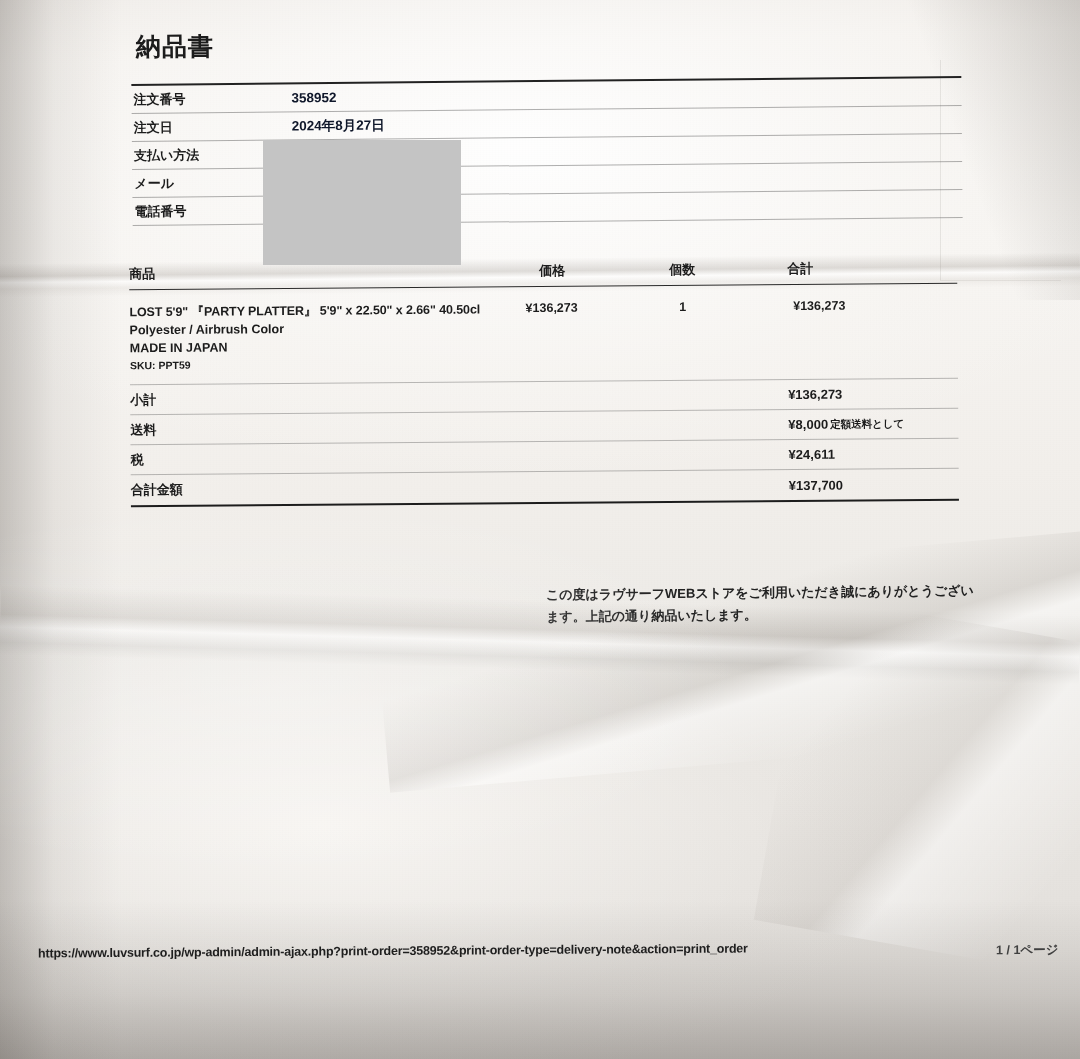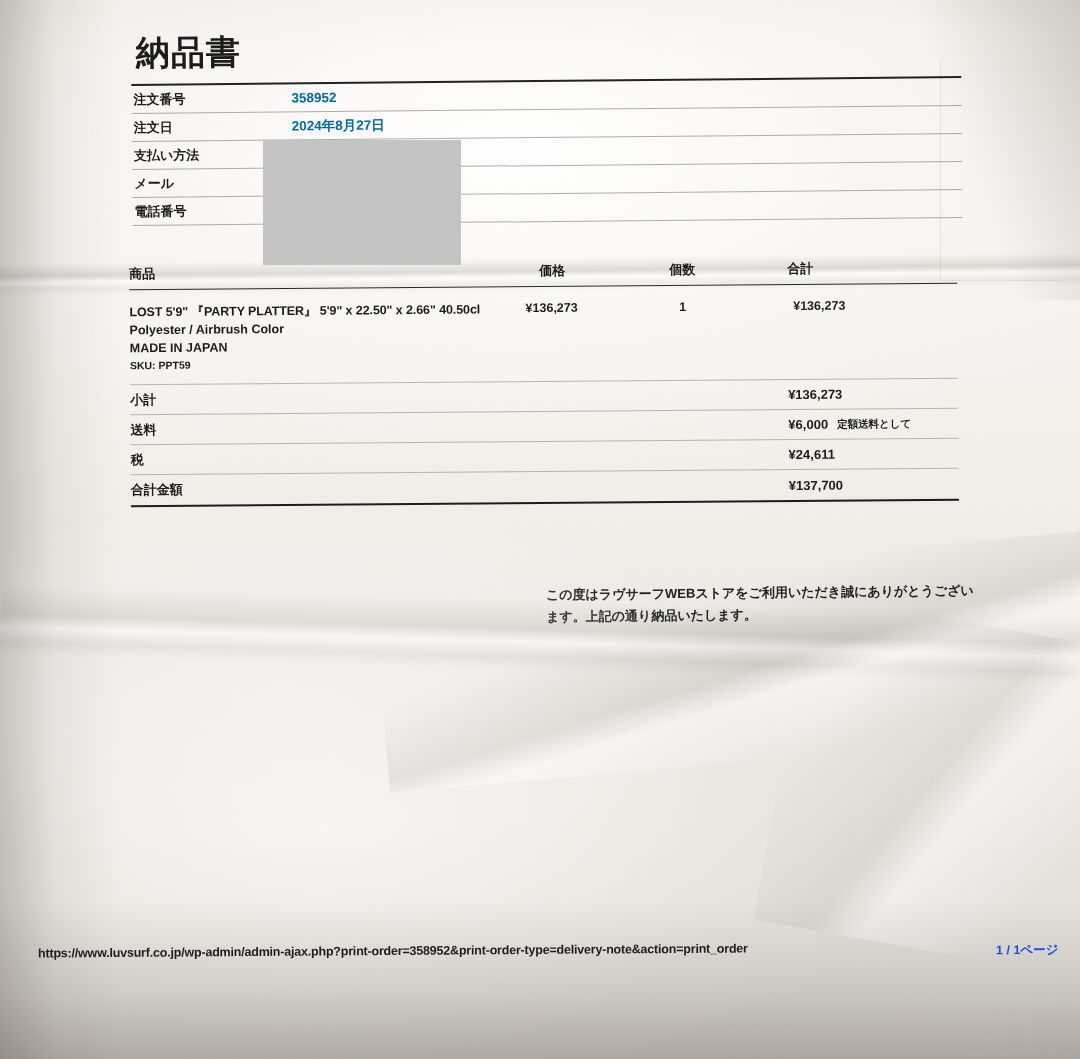--- a/index.html
+++ b/index.html
@@ -86,21 +86,21 @@
     position: absolute;
     left: 0; top: 0;
     width: 1080px;
     height: 1059px;
     color: #1c1c1c;
   }
 
   .doc-title {
     position: absolute;
     left: 136px; top: 30px;
-    font-size: 34px;
+    font-size: 25px;
     font-weight: bold;
     letter-spacing: 1px;
     transform: rotate(-0.5deg);
   }
 
   
   .meta {
     position: absolute;
     left: 132px; top: 80px;
     width: 830px;
@@ -117,21 +117,21 @@
   }
   .meta-label {
     width: 158px;
     font-size: 13px;
     font-weight: bold;
     padding-left: 2px;
   }
   .meta-value {
     font-size: 13.5px;
     font-weight: bold;
-    color: #0369a1;
+    color: #0f172a;
   }
 
   
   .redaction {
     position: absolute;
     left: 263px; top: 140px;
     width: 198px; height: 125px;
     background: #c4c4c4;
   }
 
@@ -193,21 +193,21 @@
     font-size: 13px;
     font-weight: bold;
   }
   .sum-value {
     font-size: 13px;
     font-weight: bold;
   }
   .sum-note {
     font-size: 10.5px;
     font-weight: bold;
-    margin-left: 9px;
+    margin-left: 2px;
   }
   .sum-row.grand {
     border-bottom: 2.5px solid #1d1d1d;
     height: 30px;
   }
 
   
   .note {
     position: absolute;
     left: 546px; top: 582px;
@@ -227,21 +227,21 @@
     font-weight: bold;
     color: #1e1e1e;
     transform: rotate(-0.4deg);
     letter-spacing: -0.2px;
   }
   .footer-page {
     position: absolute;
     left: 996px; top: 942px;
     font-size: 12.5px;
     font-weight: bold;
-    color: #1d4ed8;
+    color: #404040;
     transform: rotate(-0.4deg);
   }
 
   
   .wash {
     position: absolute;
     left: 0; top: 520px; width: 1080px; height: 420px;
     background: radial-gradient(ellipse 620px 260px at 26% 40%, rgba(255,255,255,0.30) 0%, rgba(255,255,255,0) 75%);
     pointer-events: none;
   }
@@ -319,21 +319,21 @@
       </div>
 
       <div class="sum-row">
         <div class="sum-label">小計</div>
         <div class="sum-value">¥136,273</div>
         <div class="sum-note"></div>
       </div>
 
       <div class="sum-row">
         <div class="sum-label">送料</div>
-        <div class="sum-value">¥6,000</div>
+        <div class="sum-value">¥8,000</div>
         <div class="sum-note">定額送料として</div>
       </div>
 
       <div class="sum-row">
         <div class="sum-label">税</div>
         <div class="sum-value">¥24,611</div>
         <div class="sum-note"></div>
       </div>
 
       <div class="sum-row grand">

